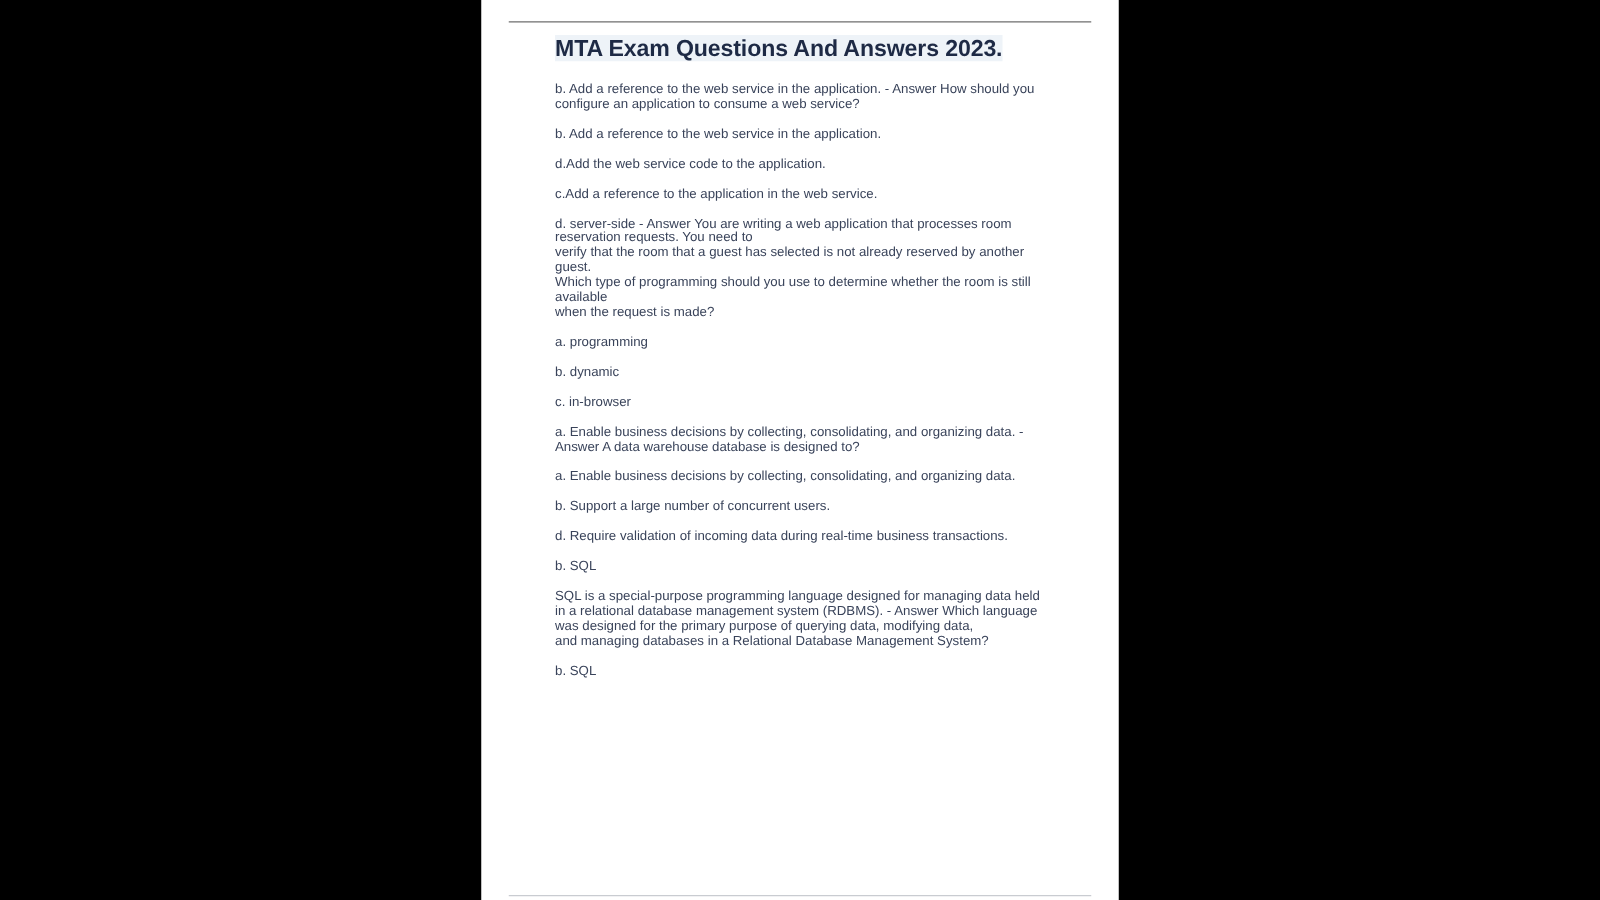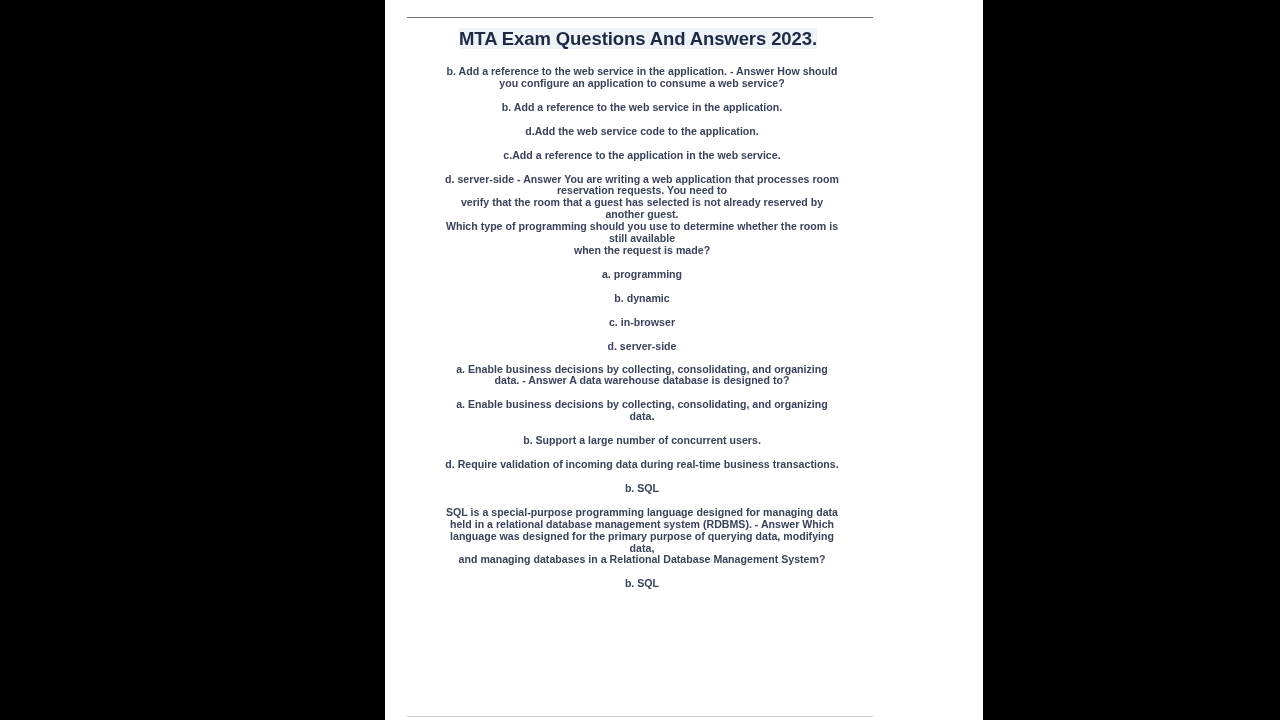--- a/index.html
+++ b/index.html
@@ -19,24 +19,23 @@
     width: 1280px;
     height: 720px;
     background: #000000;
   }
 
   
   #page {
     position: absolute;
     left: 385px;
     top: 0px;
-    width: 598px;
+    width: 510px;
     height: 720px;
     background: #ffffff;
-    text-align: center;
   }
 
   #page-inner {
     position: relative;
     width: 100%;
     height: 100%;
     box-sizing: border-box;
   }
 
   .rule-top {
@@ -87,21 +86,20 @@
     margin-top: 16px;
   }
 
   .para {
     font-size: 10.6px;
     line-height: 11.9px;
     color: #39435a;
     margin: 0 0 12px 0;
     white-space: pre-line;
     letter-spacing: 0.01px;
-    font-weight: bold;
   }
   .para:last-child {
     margin-bottom: 0;
   }
   .para.tight {
     margin-bottom: 11px;
   }
 </style>
 </head>
 <body>
@@ -134,21 +132,20 @@
 verify that the room that a guest has selected is not already reserved by another guest.
 Which type of programming should you use to determine whether the room is still available
 when the request is made?</p>
 
           <p class="para">a. programming</p>
 
           <p class="para">b. dynamic</p>
 
           <p class="para">c. in-browser</p>
 
-          <p class="para tight">d. server-side</p>
 
           <p class="para">a. Enable business decisions by collecting, consolidating, and organizing data. - Answer A data warehouse database is designed to?</p>
 
           <p class="para">a. Enable business decisions by collecting, consolidating, and organizing data.</p>
 
           <p class="para">b. Support a large number of concurrent users.</p>
 
 
           <p class="para">d. Require validation of incoming data during real-time business transactions.</p>
 

